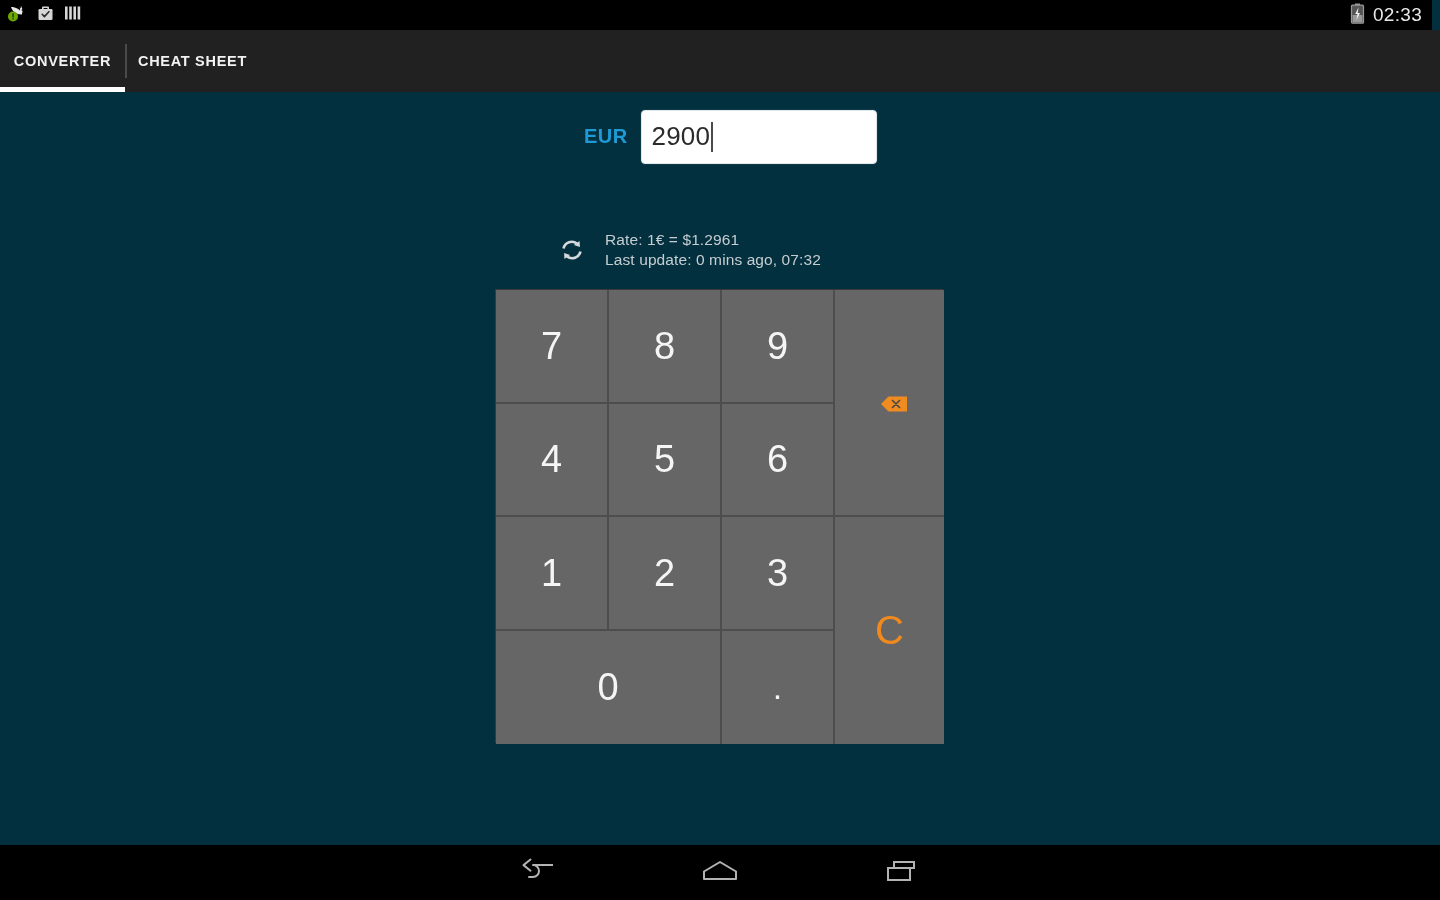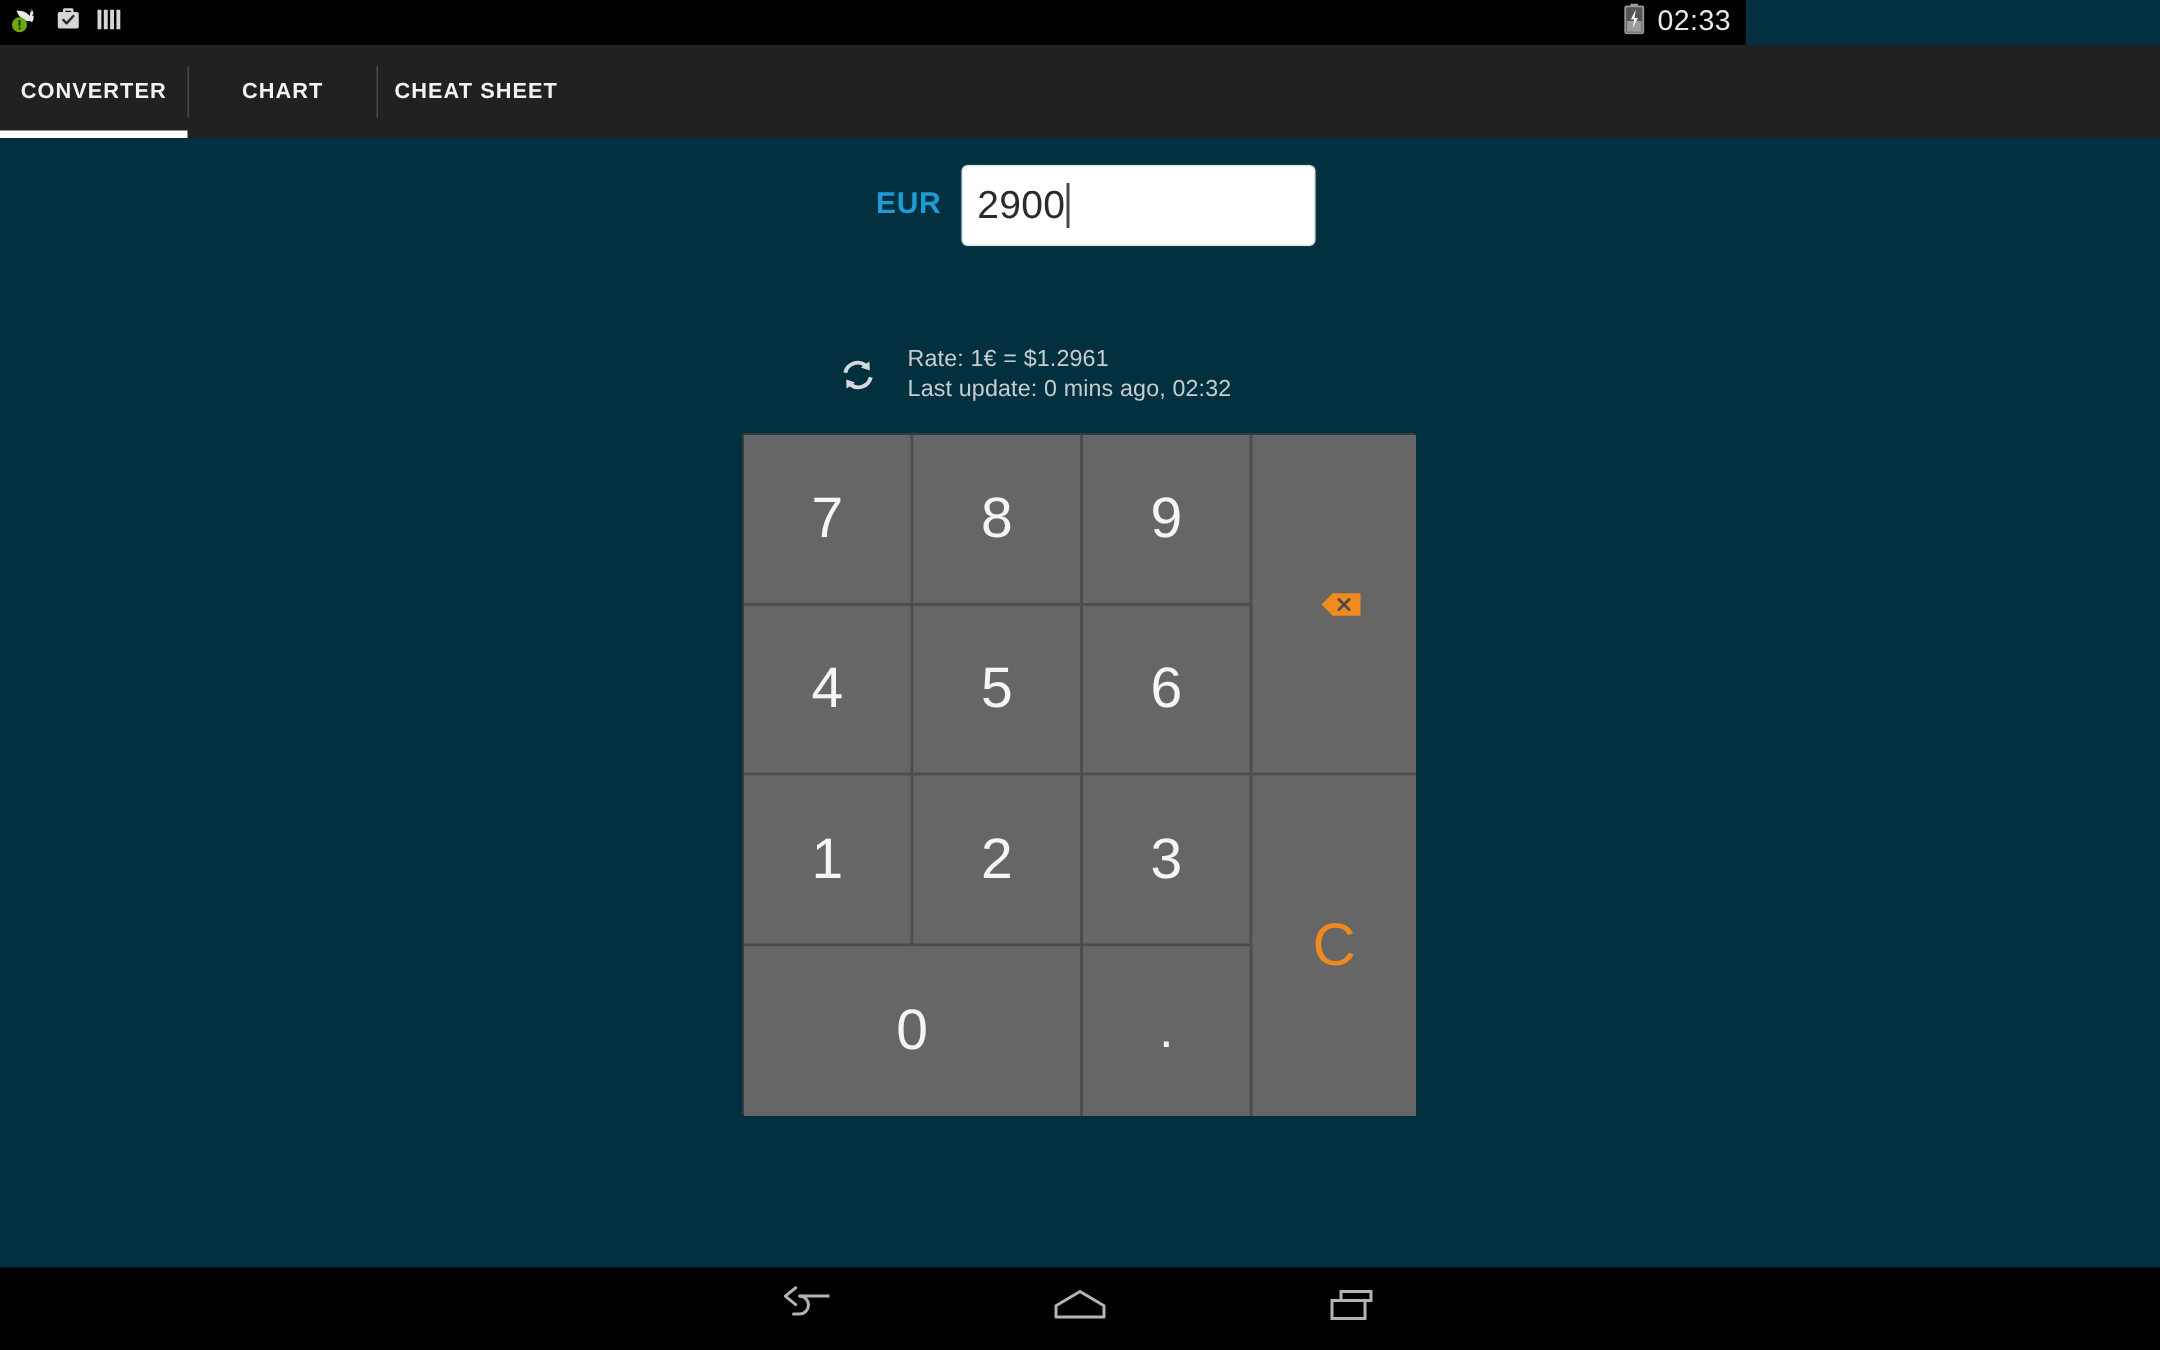--- a/index.html
+++ b/index.html
@@ -16,21 +16,21 @@
     position: relative;
     width: 1440px;
     height: 900px;
     background: #02303f;
   }
 
   
   .status-bar {
     position: absolute;
     top: 0; left: 0;
-    width: 1164px;
+    width: 1432px;
     height: 30px;
     background: #000000;
     display: flex;
     align-items: center;
     justify-content: space-between;
     padding: 0 10px 0 7px;
   }
   .status-left {
     display: flex;
     align-items: center;
@@ -301,23 +301,20 @@
       </span>
       <span class="status-clock">02:33</span>
     </div>
   </div>
 
   <div class="tab-bar">
     <div class="tab tab-0 active">
       <span>CONVERTER</span>
     </div>
     <div class="tab-sep"></div>
-    <div class="tab tab-1">
-      <span>CHART</span>
-    </div>
     <div class="tab-sep"></div>
     <div class="tab tab-2">
       <span>CHEAT SHEET</span>
     </div>
   </div>
 
   <div class="content">
 
     <div class="rows">
       <div class="cur-row">
@@ -334,21 +331,21 @@
         <div class="refresh-btn">
           <svg width="30" height="30" viewBox="0 0 30 30">
             <path d="M6.5 13.5 A8.5 8.5 0 0 1 20 8.6" stroke="#d3d9dc" stroke-width="2.6" fill="none" stroke-linecap="butt"></path>
             <path d="M22.6 6.0 L22.9 12.0 L16.9 10.0 Z" fill="#d3d9dc"></path>
             <path d="M23.5 16.5 A8.5 8.5 0 0 1 10 21.4" stroke="#d3d9dc" stroke-width="2.6" fill="none" stroke-linecap="butt"></path>
             <path d="M7.4 24.0 L7.1 18.0 L13.1 20.0 Z" fill="#d3d9dc"></path>
           </svg>
         </div>
         <div class="rate-lines">
           <div class="rate-line">Rate:  1€ = $1.2961</div>
-          <div class="rate-line">Last update:  0 mins ago, 02:32</div>
+          <div class="rate-line">Last update:  0 mins ago, 07:32</div>
         </div>
       </div>
     </div>
 
     <div class="keypad">
       <div class="key k-7">7</div>
       <div class="key k-8">8</div>
       <div class="key k-9">9</div>
       <div class="key k-back no-right">
         <span>

